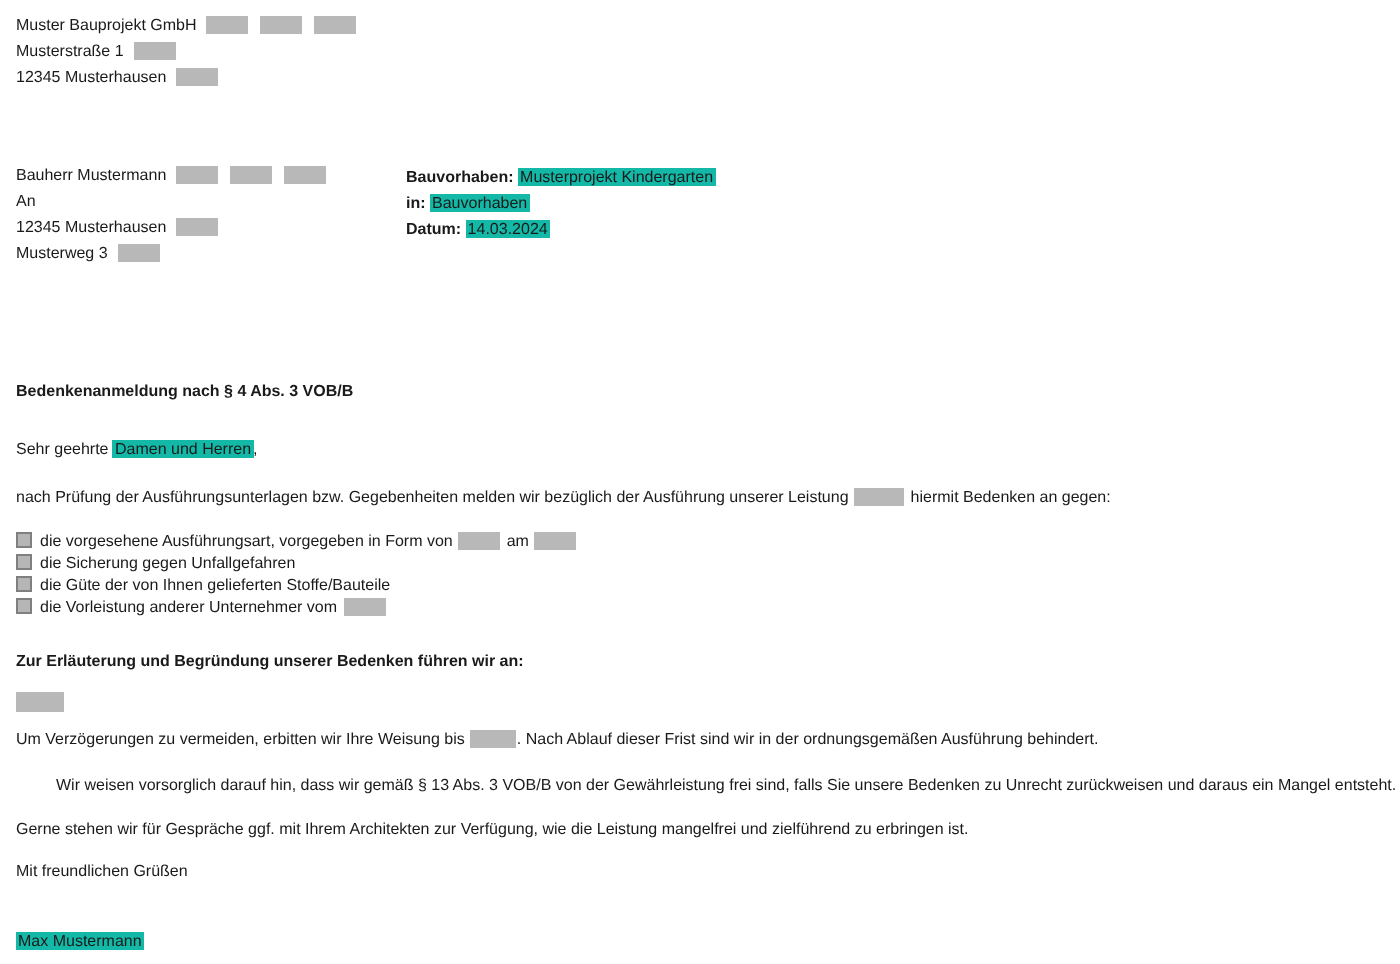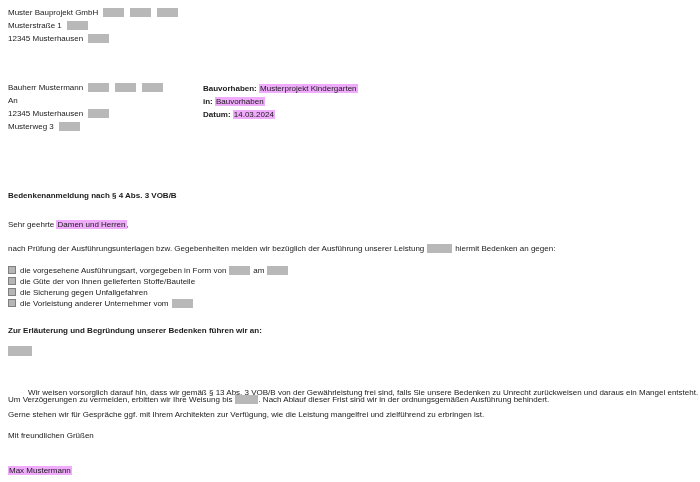--- a/index.html
+++ b/index.html
@@ -20,21 +20,21 @@
     display: inline-block;
     width: 21px;
     height: 9px;
     background: #b8b8b8;
     vertical-align: text-bottom;
     margin: 0 3px;
   }
   .ph.first { margin-left: 5px; }
 
   
-  .hl { background: #f0abfc; padding: 0 1px; }
+  .hl { background: #14b8a6; padding: 0 1px; }
 
   
   .cb {
     display: inline-block;
     width: 8px;
     height: 8px;
     background: #b6b6b6;
     border: 1px solid #7f7f7f;
     vertical-align: -1px;
     margin-right: 4px;
@@ -76,30 +76,30 @@
 </div>
 
 <div class="abs bold" style="top:191px;">Bedenkenanmeldung nach § 4 Abs. 3 VOB/B</div>
 
 <div class="abs" style="top:220px;"><span>Sehr geehrte </span><span class="hl">Damen und Herren</span><span>,</span></div>
 
 <div class="abs" style="top:244px;"><span>nach Prüfung der Ausführungsunterlagen bzw. Gegebenheiten melden wir bezüglich der Ausführung unserer Leistung</span><span class="ph" style="width:25px;"></span><span>hiermit Bedenken an gegen:</span></div>
 
 <div class="abs lh11" style="top:265px;">
   <div><span class="cb"></span><span>die vorgesehene Ausführungsart, vorgegeben in Form von</span><span class="ph"></span><span>am</span><span class="ph"></span></div>
+  <div><span class="cb"></span><span>die Sicherung gegen Unfallgefahren</span></div>
   <div><span class="cb"></span><span>die Güte der von Ihnen gelieferten Stoffe/Bauteile</span></div>
-  <div><span class="cb"></span><span>die Sicherung gegen Unfallgefahren</span></div>
   <div><span class="cb"></span><span>die Vorleistung anderer Unternehmer vom</span><span class="ph"></span></div>
 </div>
 
 <div class="abs bold" style="top:326px;">Zur Erläuterung und Begründung unserer Bedenken führen wir an:</div>
 
 <div class="block-ph"></div>
 
-<div class="abs" style="top:365px;margin-top:30px;"><span>Um Verzögerungen zu vermeiden, erbitten wir Ihre Weisung bis</span><span class="ph" style="width:23px;"></span><span style="margin-left:-3px;">. Nach Ablauf dieser Frist sind wir in der ordnungsgemäßen Ausführung behindert.</span></div>
+<div class="abs" style="top:365px;"><span>Um Verzögerungen zu vermeiden, erbitten wir Ihre Weisung bis</span><span class="ph" style="width:23px;"></span><span style="margin-left:-3px;">. Nach Ablauf dieser Frist sind wir in der ordnungsgemäßen Ausführung behindert.</span></div>
 
 <div class="abs" style="top:388px;margin-left:20px;">Wir weisen vorsorglich darauf hin, dass wir gemäß § 13 Abs. 3 VOB/B von der Gewährleistung frei sind, falls Sie unsere Bedenken zu Unrecht zurückweisen und daraus ein Mangel entsteht.</div>
 
 <div class="abs" style="top:410px;">Gerne stehen wir für Gespräche ggf. mit Ihrem Architekten zur Verfügung, wie die Leistung mangelfrei und zielführend zu erbringen ist.</div>
 
 <div class="abs" style="top:431px;">Mit freundlichen Grüßen</div>
 
 <div class="abs" style="top:466px;"><span class="hl">Max Mustermann</span></div>
 
 </body></html>

